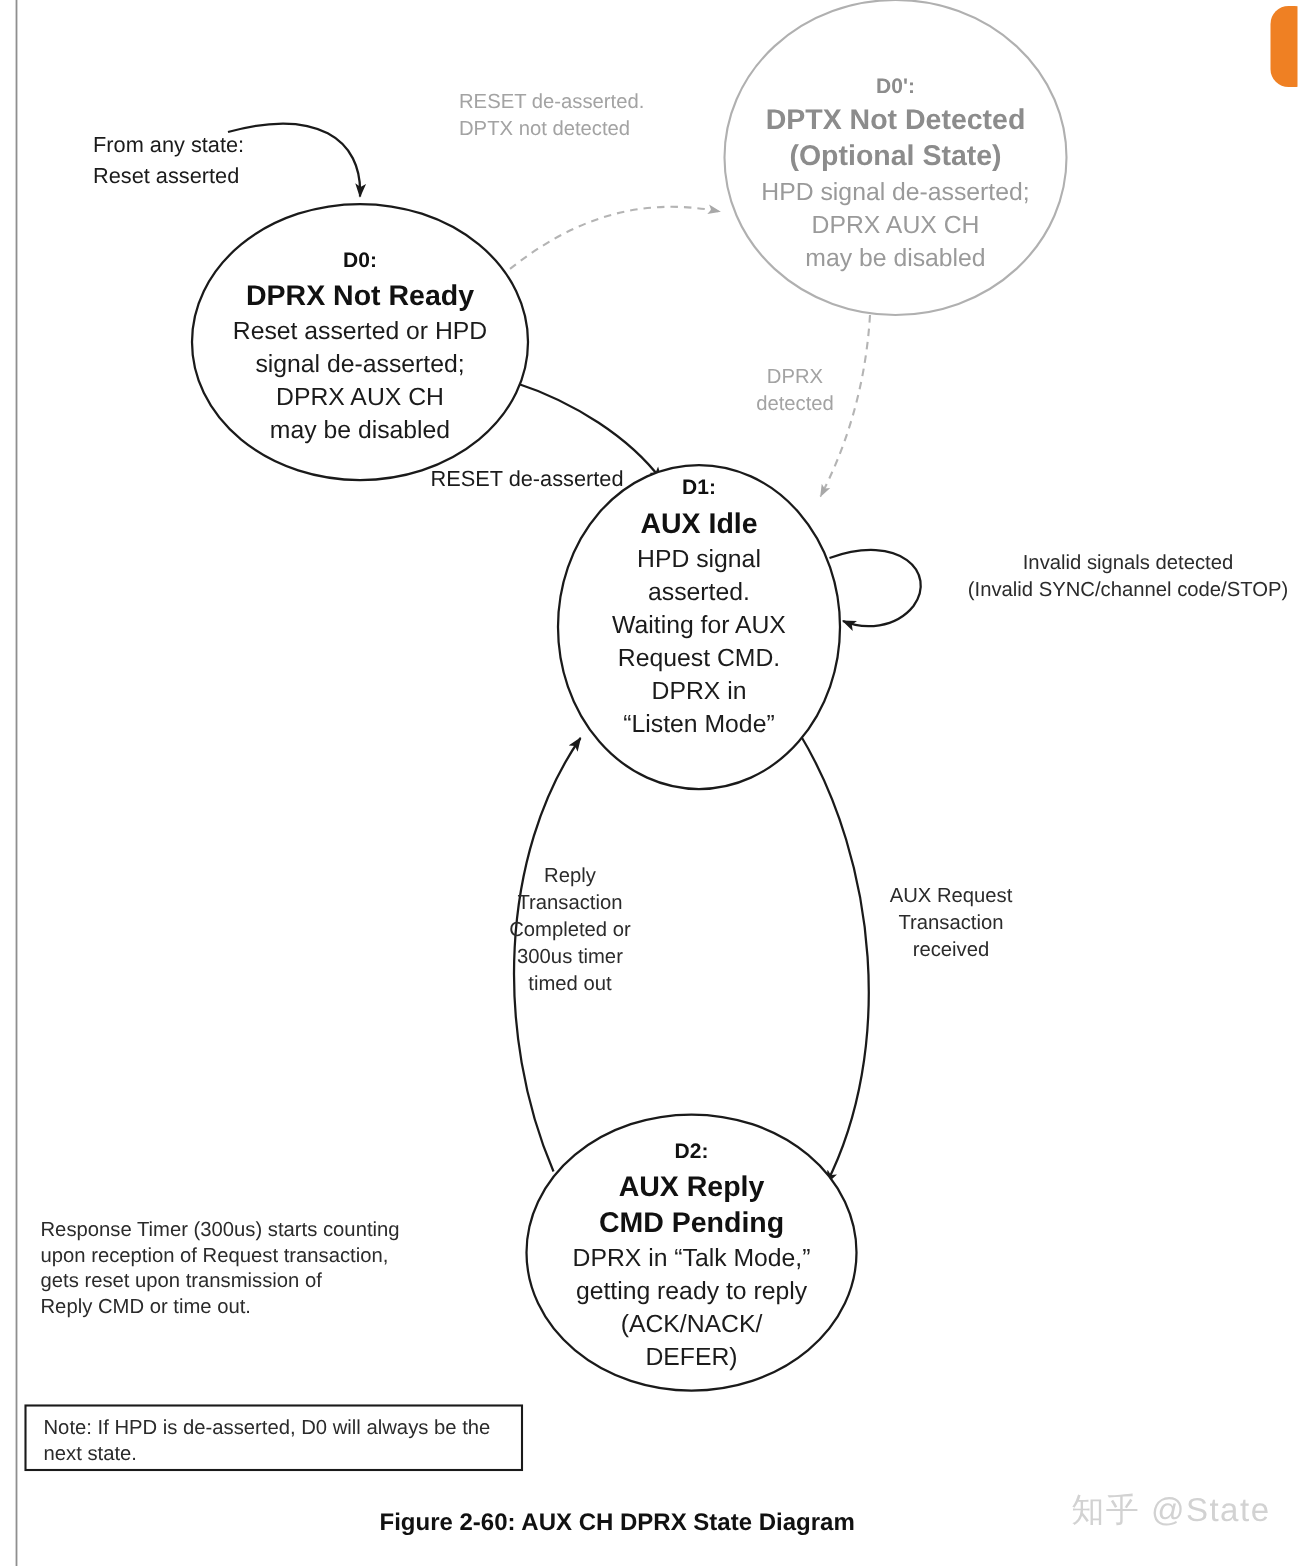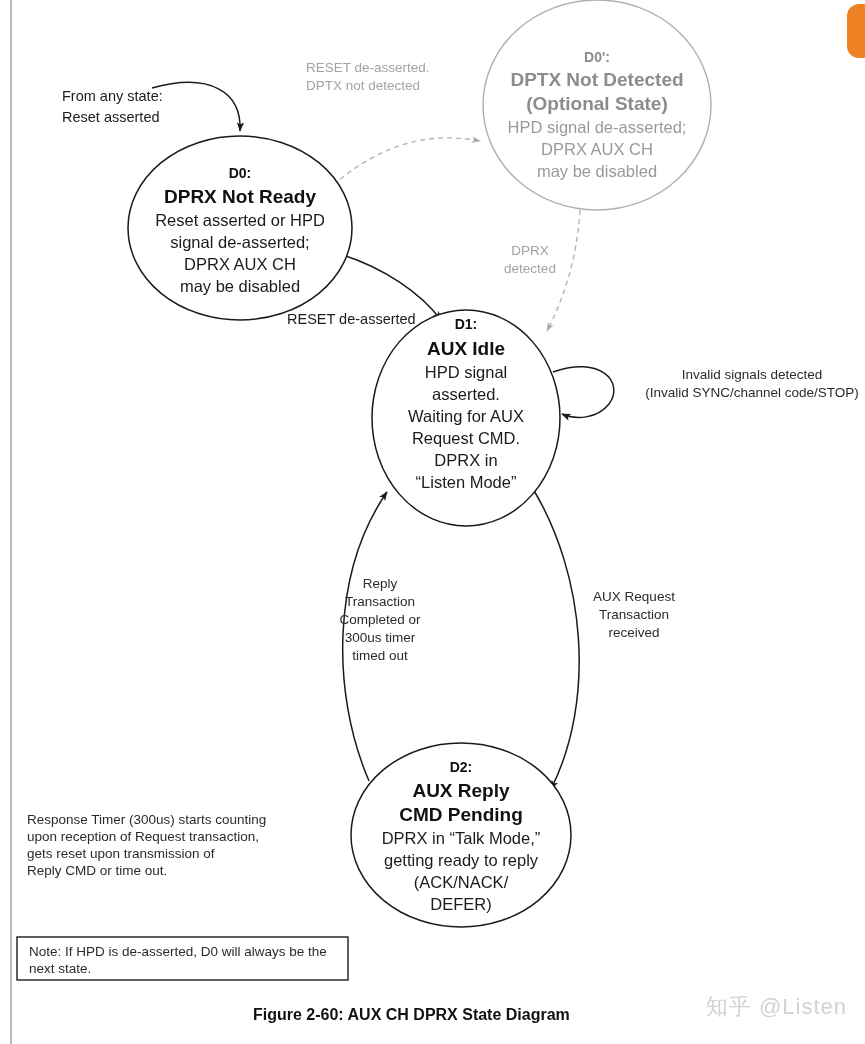--- a/index.html
+++ b/index.html
@@ -261,15 +261,15 @@
       <rect class="note-box" x="17" y="937" width="331" height="43"></rect>
       <text class="note-text" x="29" y="956">Note: If HPD is de-asserted, D0 will always be the</text>
       <text class="note-text" x="29" y="973">next state.</text>
     </g>
 
     <text class="caption-text" x="253" y="1020">Figure 2-60: AUX CH DPRX State Diagram</text>
   </svg>
 
   <div class="corner-tab"></div>
 
-  <div class="watermark">知乎 @Listen</div>
+  <div class="watermark">知乎 @State</div>
 
 </div>
 
 </body></html>

